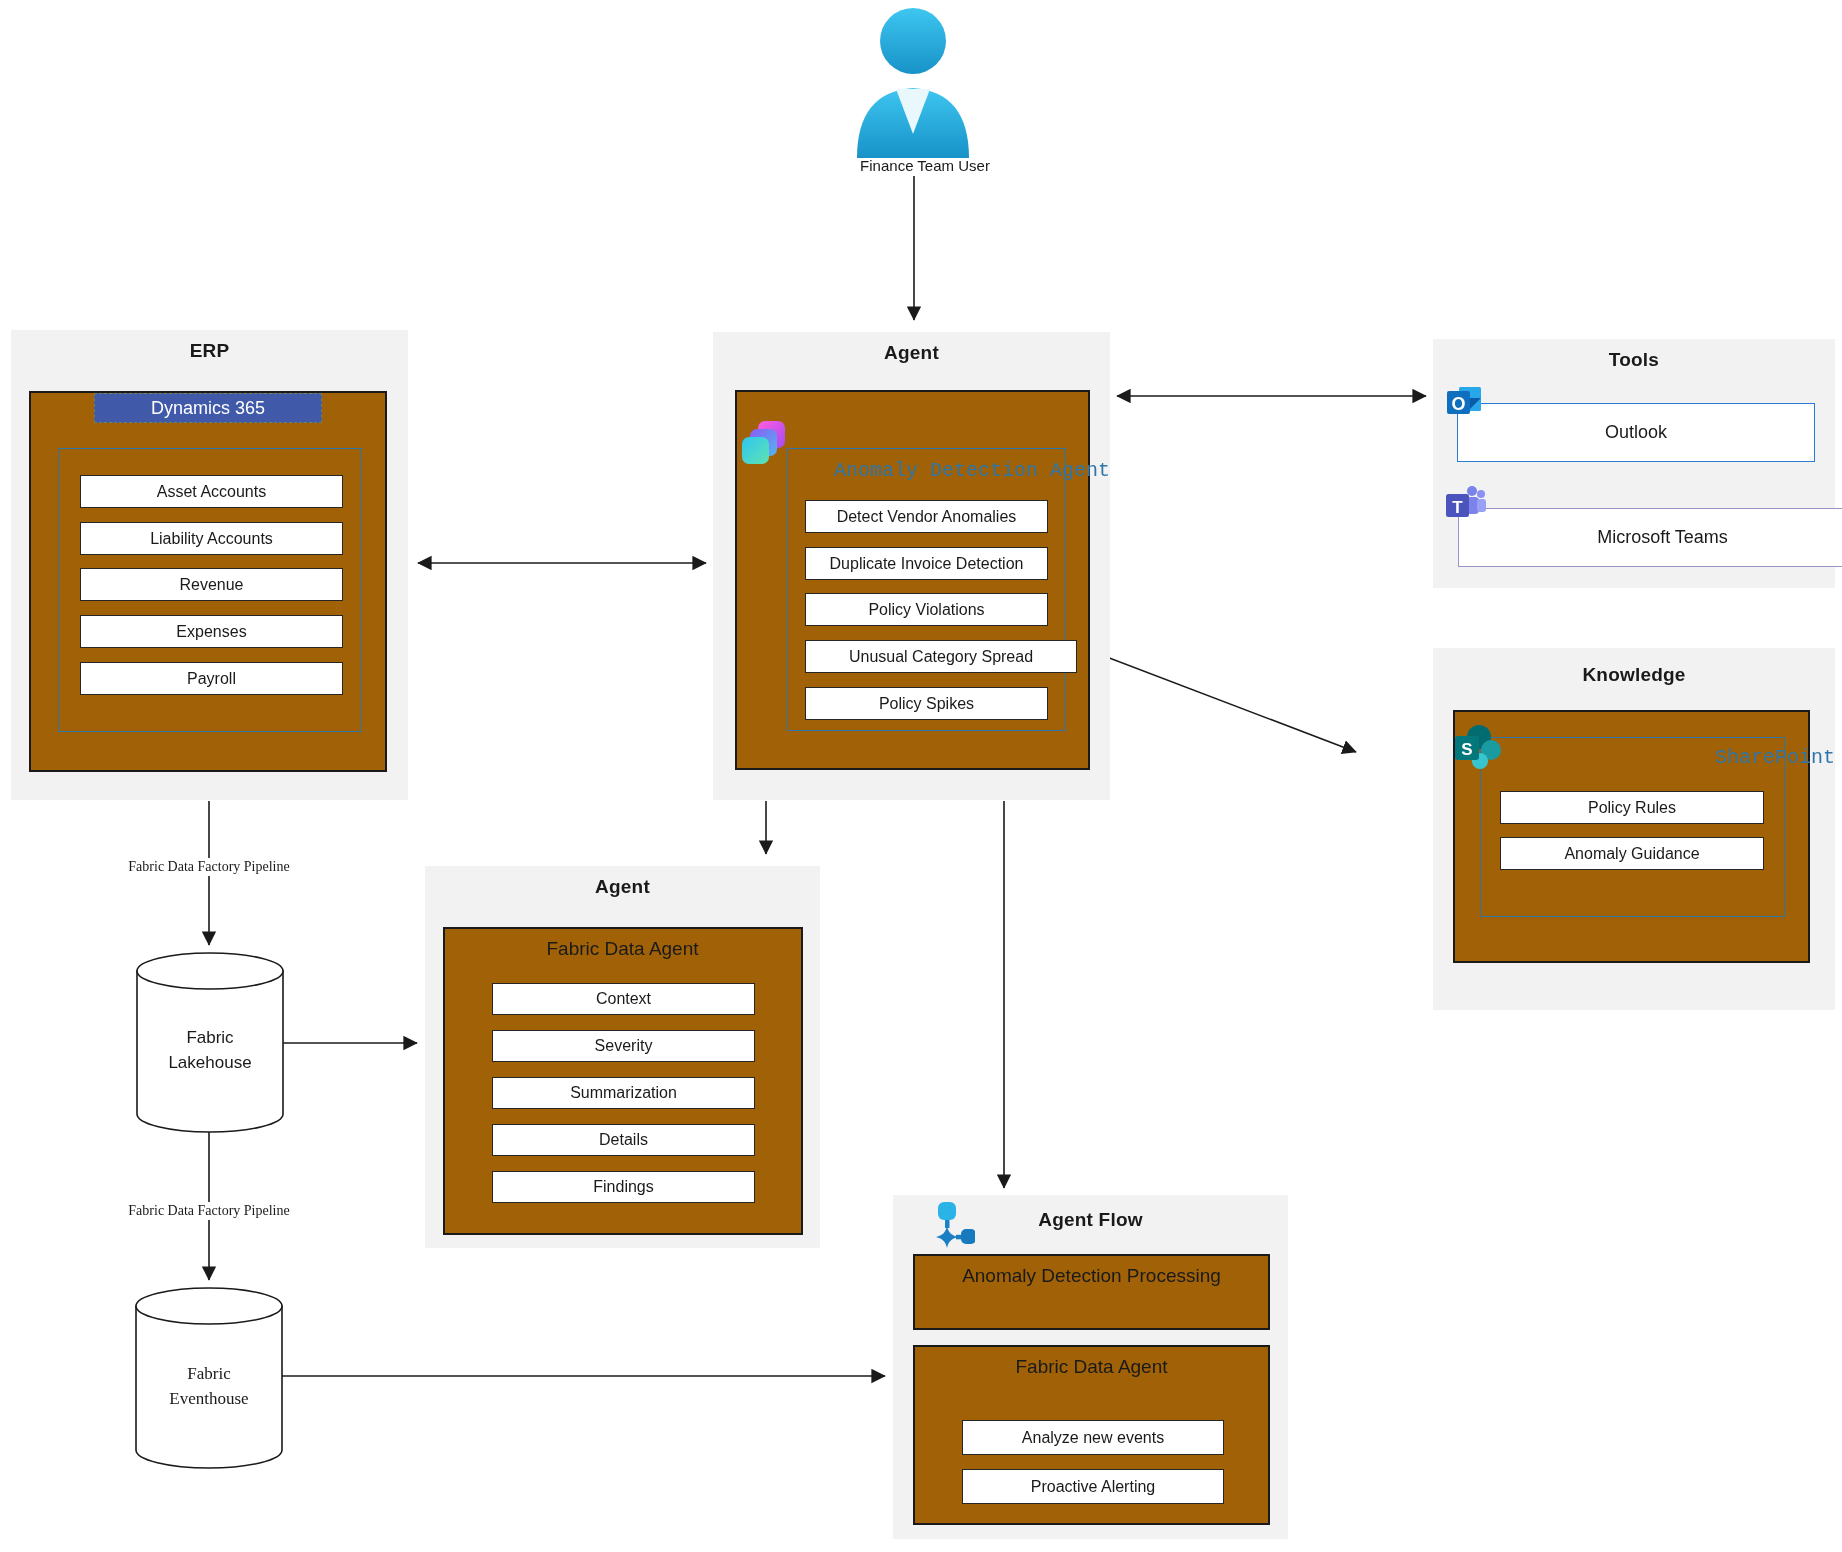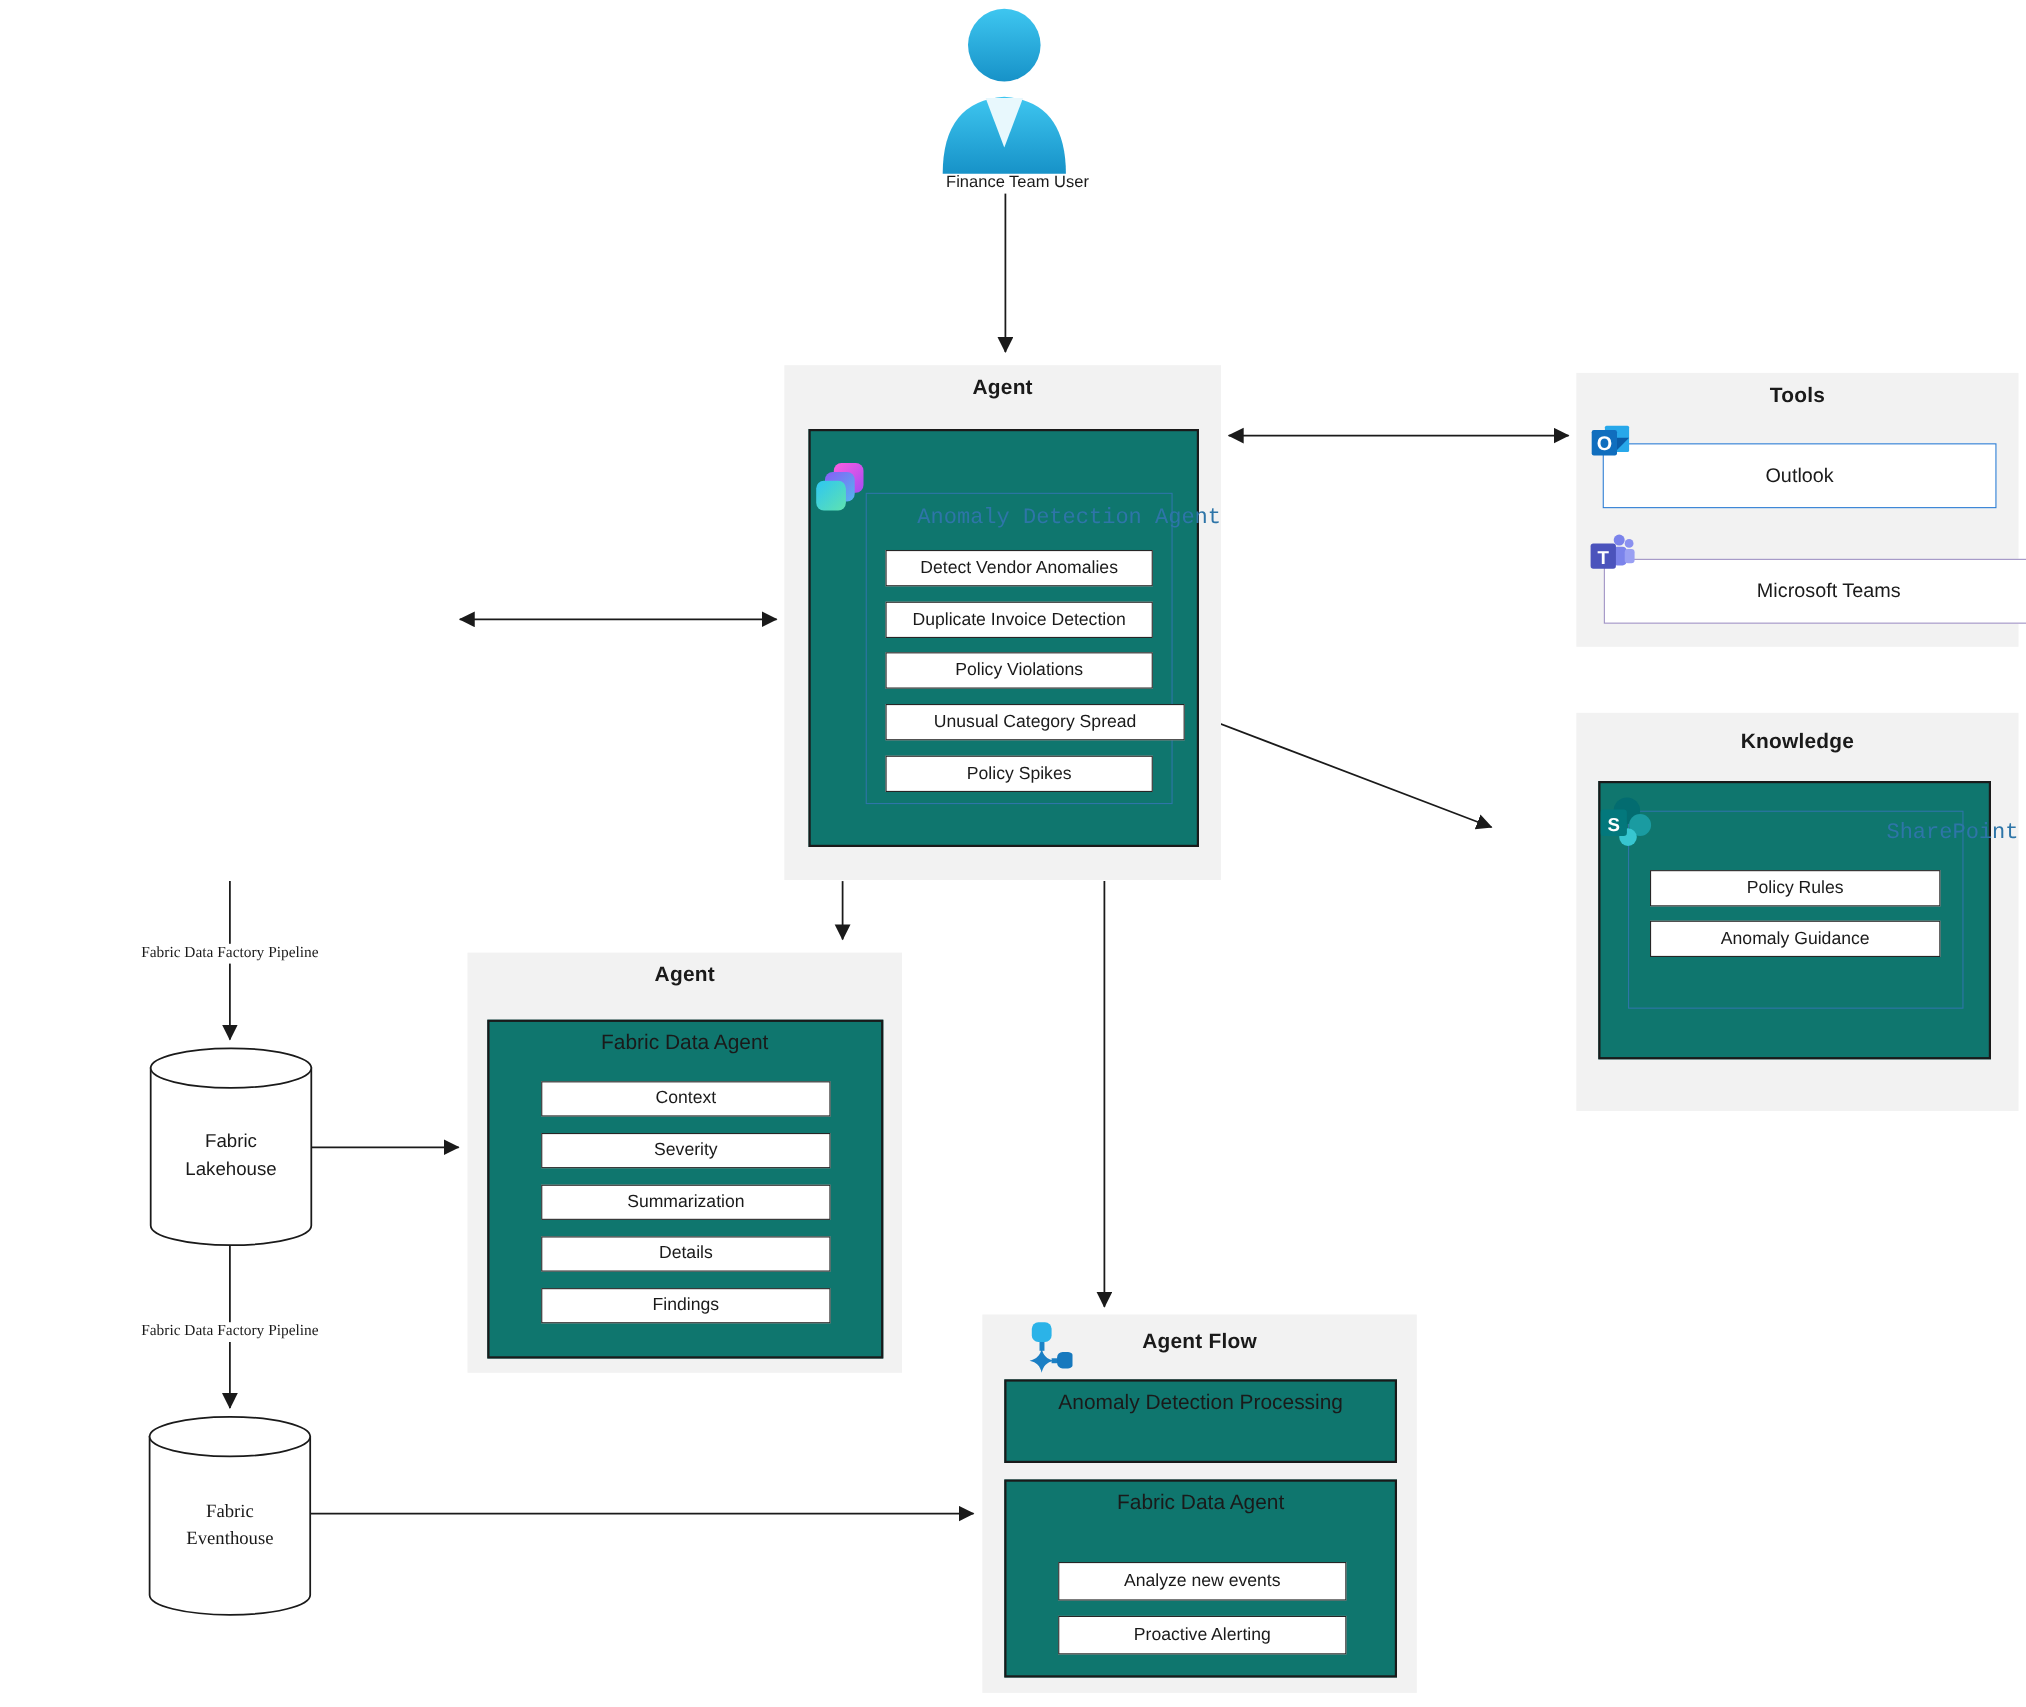--- a/index.html
+++ b/index.html
@@ -14,21 +14,21 @@
   html,body{margin:0;padding:0;background:#fff;}
   .stage{
     position:relative;width:1842px;height:1552px;background:#fff;
     font-family:"Liberation Sans","DejaVu Sans",sans-serif;color:var(--ink);
     overflow:hidden;
   }
   svg.wires{position:absolute;left:0;top:0;}
   .section{position:absolute;background:var(--section-bg);}
   .sec-title{position:absolute;left:0;right:0;top:10px;text-align:center;
     font-weight:bold;font-size:19px;letter-spacing:.2px;}
-  .whitebox{position:absolute;background:#0f766e;border:2px solid var(--box-border);box-sizing:border-box;padding-left:32px;}
+  .whitebox{position:absolute;background:#a16207;border:2px solid var(--box-border);box-sizing:border-box;padding-left:32px;}
   .tealbox{position:absolute;border:1.5px solid var(--teal);box-sizing:border-box;background:transparent;}
   .item{position:absolute;background:#fff;border:1.5px solid #262626;box-sizing:border-box;
     display:flex;align-items:center;justify-content:center;font-size:16px;}
   .dyn{position:absolute;background:var(--dyn-blue);color:#fff;border:1px dashed #77804E;
     box-sizing:border-box;display:flex;align-items:center;justify-content:center;
     font-size:18px;z-index:3;}
   .teal-name{position:absolute;left:0;right:0;text-align:right;color:var(--teal);font-size:20px;font-family:Liberation Mono, monospace;}
   .plain-name{position:absolute;left:0;right:0;text-align:center;font-size:19px;}
   .tool-box{position:absolute;background:#fff;box-sizing:border-box;display:flex;
     align-items:center;justify-content:center;font-size:18px;}
@@ -91,20 +91,31 @@
   </svg>
 
   <div class="user-label">Finance Team User</div>
 
   <div class="pipe-label" style="left:112px;top:858px;">Fabric Data Factory Pipeline</div>
   <div class="pipe-label" style="left:112px;top:1202px;">Fabric Data Factory Pipeline</div>
 
   <div class="cyl-label" style="left:150px;top:1002px;">Fabric Lakehouse</div>
   <div class="cyl-label" style="left:149px;top:1338px;font-family:Liberation Serif, serif;">Fabric Eventhouse</div>
 
+  <div class="section" style="left:11px;top:330px;width:397px;height:470px">
+    <div class="sec-title">ERP</div>
+    <div class="whitebox" style="left:18px;top:61px;width:358px;height:381px"></div>
+    <div class="dyn" style="left:83px;top:63px;width:228px;height:30px">Dynamics 365</div>
+    <div class="tealbox" style="left:47px;top:118px;width:304px;height:284px"></div>
+    <div class="item" style="left:69px;top:145px;width:263px;height:33px">Asset Accounts</div>
+    <div class="item" style="left:69px;top:192px;width:263px;height:33px">Liability Accounts</div>
+    <div class="item" style="left:69px;top:238px;width:263px;height:33px">Revenue</div>
+    <div class="item" style="left:69px;top:285px;width:263px;height:33px">Expenses</div>
+    <div class="item" style="left:69px;top:332px;width:263px;height:33px">Payroll</div>
+  </div>
 
   <div class="section" style="left:713px;top:332px;width:397px;height:468px">
     <div class="sec-title">Agent</div>
     <div class="whitebox" style="left:22px;top:58px;width:355px;height:380px"></div>
     <div class="tealbox" style="left:74px;top:116px;width:279px;height:283px"></div>
     <div class="teal-name" style="top:127px;">Anomaly Detection Agent</div>
     <div class="item" style="left:92px;top:168px;width:243px;height:33px">Detect Vendor Anomalies</div>
     <div class="item" style="left:92px;top:215px;width:243px;height:33px">Duplicate Invoice Detection</div>
     <div class="item" style="left:92px;top:261px;width:243px;height:33px">Policy Violations</div>
     <div class="item" style="left:92px;top:308px;width:272px;height:33px">Unusual Category Spread</div>

